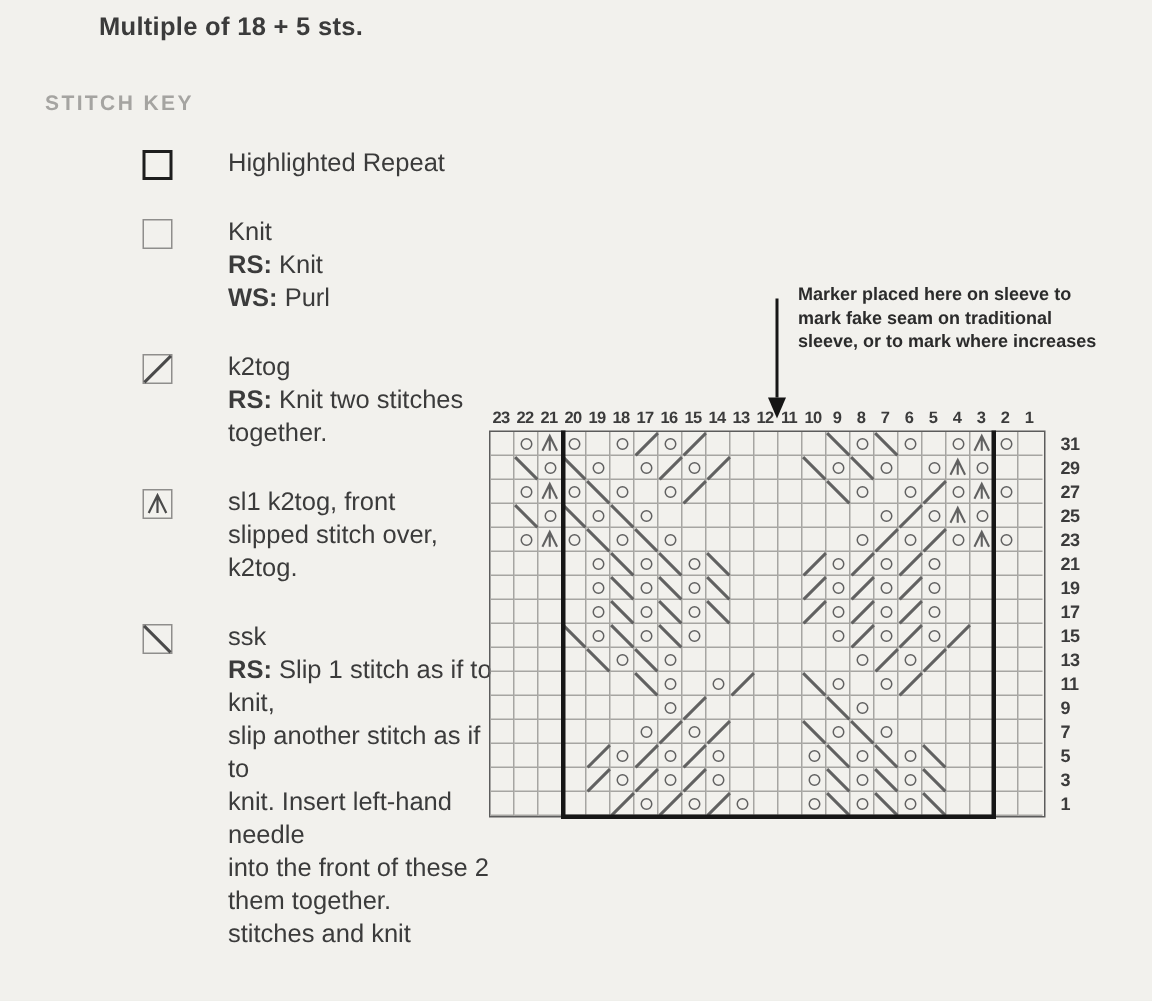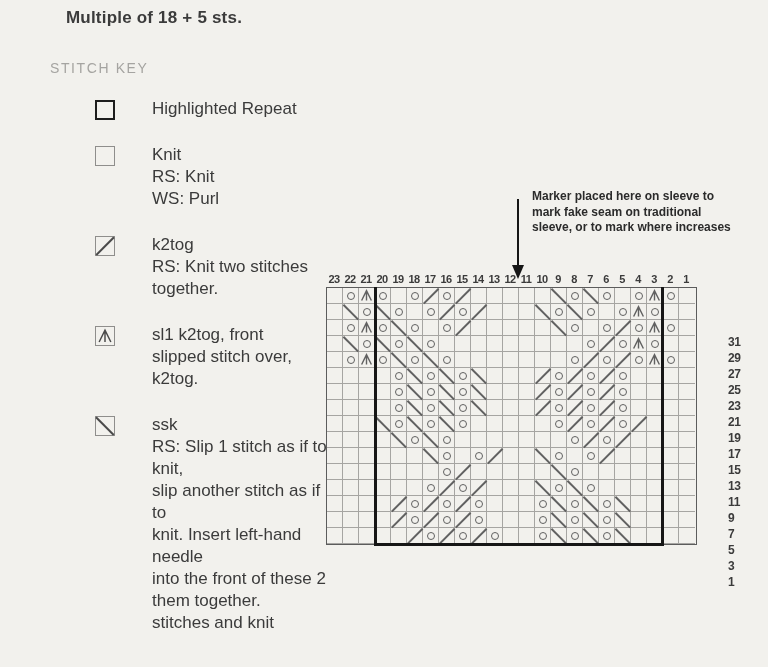--- a/index.html
+++ b/index.html
@@ -12,29 +12,29 @@
     --bold:#161616;
     --ann:#2b2b2b;
   }
   *{margin:0;padding:0;box-sizing:border-box;}
   body{background:#e8e7e4;font-family:"Liberation Sans",sans-serif;}
   .page{position:relative;width:768px;height:667px;background:var(--bg);overflow:hidden;color:var(--ink);}
 
   
   .leftcol{position:absolute;left:30px;top:8px;width:300px;}
   .intro{font-size:17px;font-weight:600;letter-spacing:.2px;margin-left:36px;}
-  .key-title{margin-top:32px;font-size:14px;font-weight:400;letter-spacing:1.6px;color:var(--keygray);margin-left:20px;}
+  .key-title{margin-top:32px;font-size:14px;font-weight:700;letter-spacing:1.6px;color:var(--keygray);}
   .key-list{margin-top:22px;}
   .k-item{display:flex;align-items:flex-start;padding-left:65px;margin-bottom:24px;}
   .k-sym{position:relative;flex:0 0 auto;width:20px;height:20px;margin-top:2px;margin-right:37px;
          border:1.3px solid #8f8e8c;color:#4a4a4a;background:transparent;}
   .k-sym.repeat{border:2.6px solid #1d1d1d;}
   .k-text{font-size:17px;line-height:22px;font-weight:400;}
   .k-name{font-weight:500;}
-  .k-line b{font-weight:400;}
+  .k-line b{font-weight:700;}
 
   
   .bar{position:absolute;left:50%;top:50%;width:21px;height:1.5px;background:currentColor;}
   .bar.fwd{transform:translate(-50%,-50%) rotate(-45deg);}
   .bar.bwd{transform:translate(-50%,-50%) rotate(45deg);}
   .k-sym .bar{width:25px;height:1.7px;}
   .ring{position:absolute;left:50%;top:50%;width:8px;height:8px;border:1.5px solid currentColor;border-radius:50%;transform:translate(-50%,-50%);}
   .symsvg{position:absolute;left:0;top:0;width:100%;height:100%;stroke:currentColor;fill:none;stroke-width:1.5px;}
   .k-sym .symsvg{stroke-width:1.3px;}
 
@@ -42,21 +42,21 @@
   .chart{position:absolute;left:326px;top:271px;}
   .heads{display:flex;height:16px;}
   .head{width:16px;text-align:center;font-size:11px;font-weight:700;line-height:16px;letter-spacing:-.5px;}
   .grid{position:relative;border:1.5px solid var(--gb);width:371px;}
   .grow{display:flex;}
   .cell{position:relative;width:16px;height:16px;border-right:1px solid var(--gl);border-bottom:1px solid var(--gl);color:var(--sym);}
   .grow .cell:last-child{border-right:none;}
   .grow:last-child .cell{border-bottom:none;}
   .rbox{position:absolute;left:47px;top:-1px;width:290px;height:259px;pointer-events:none;
         border-left:3px solid var(--bold);border-right:3px solid var(--bold);border-bottom:3px solid var(--bold);}
-  .rlabels{position:absolute;left:402px;top:17px;margin-top:46px;}
+  .rlabels{position:absolute;left:381px;top:17px;}
   .rlabel{height:16px;line-height:16px;font-size:12px;font-weight:700;white-space:nowrap;letter-spacing:-.3px;}
 
   
   .note{position:absolute;left:532px;top:189px;width:210px;font-size:12px;font-weight:700;line-height:15.5px;color:var(--ann);}
   .aline{position:absolute;left:517px;top:199px;width:2px;height:66px;background:var(--bold);}
   .ahead{position:absolute;left:512px;top:265px;width:0;height:0;
          border-left:6px solid transparent;border-right:6px solid transparent;border-top:14px solid var(--bold);}
 </style>
 </head>
 <body>

